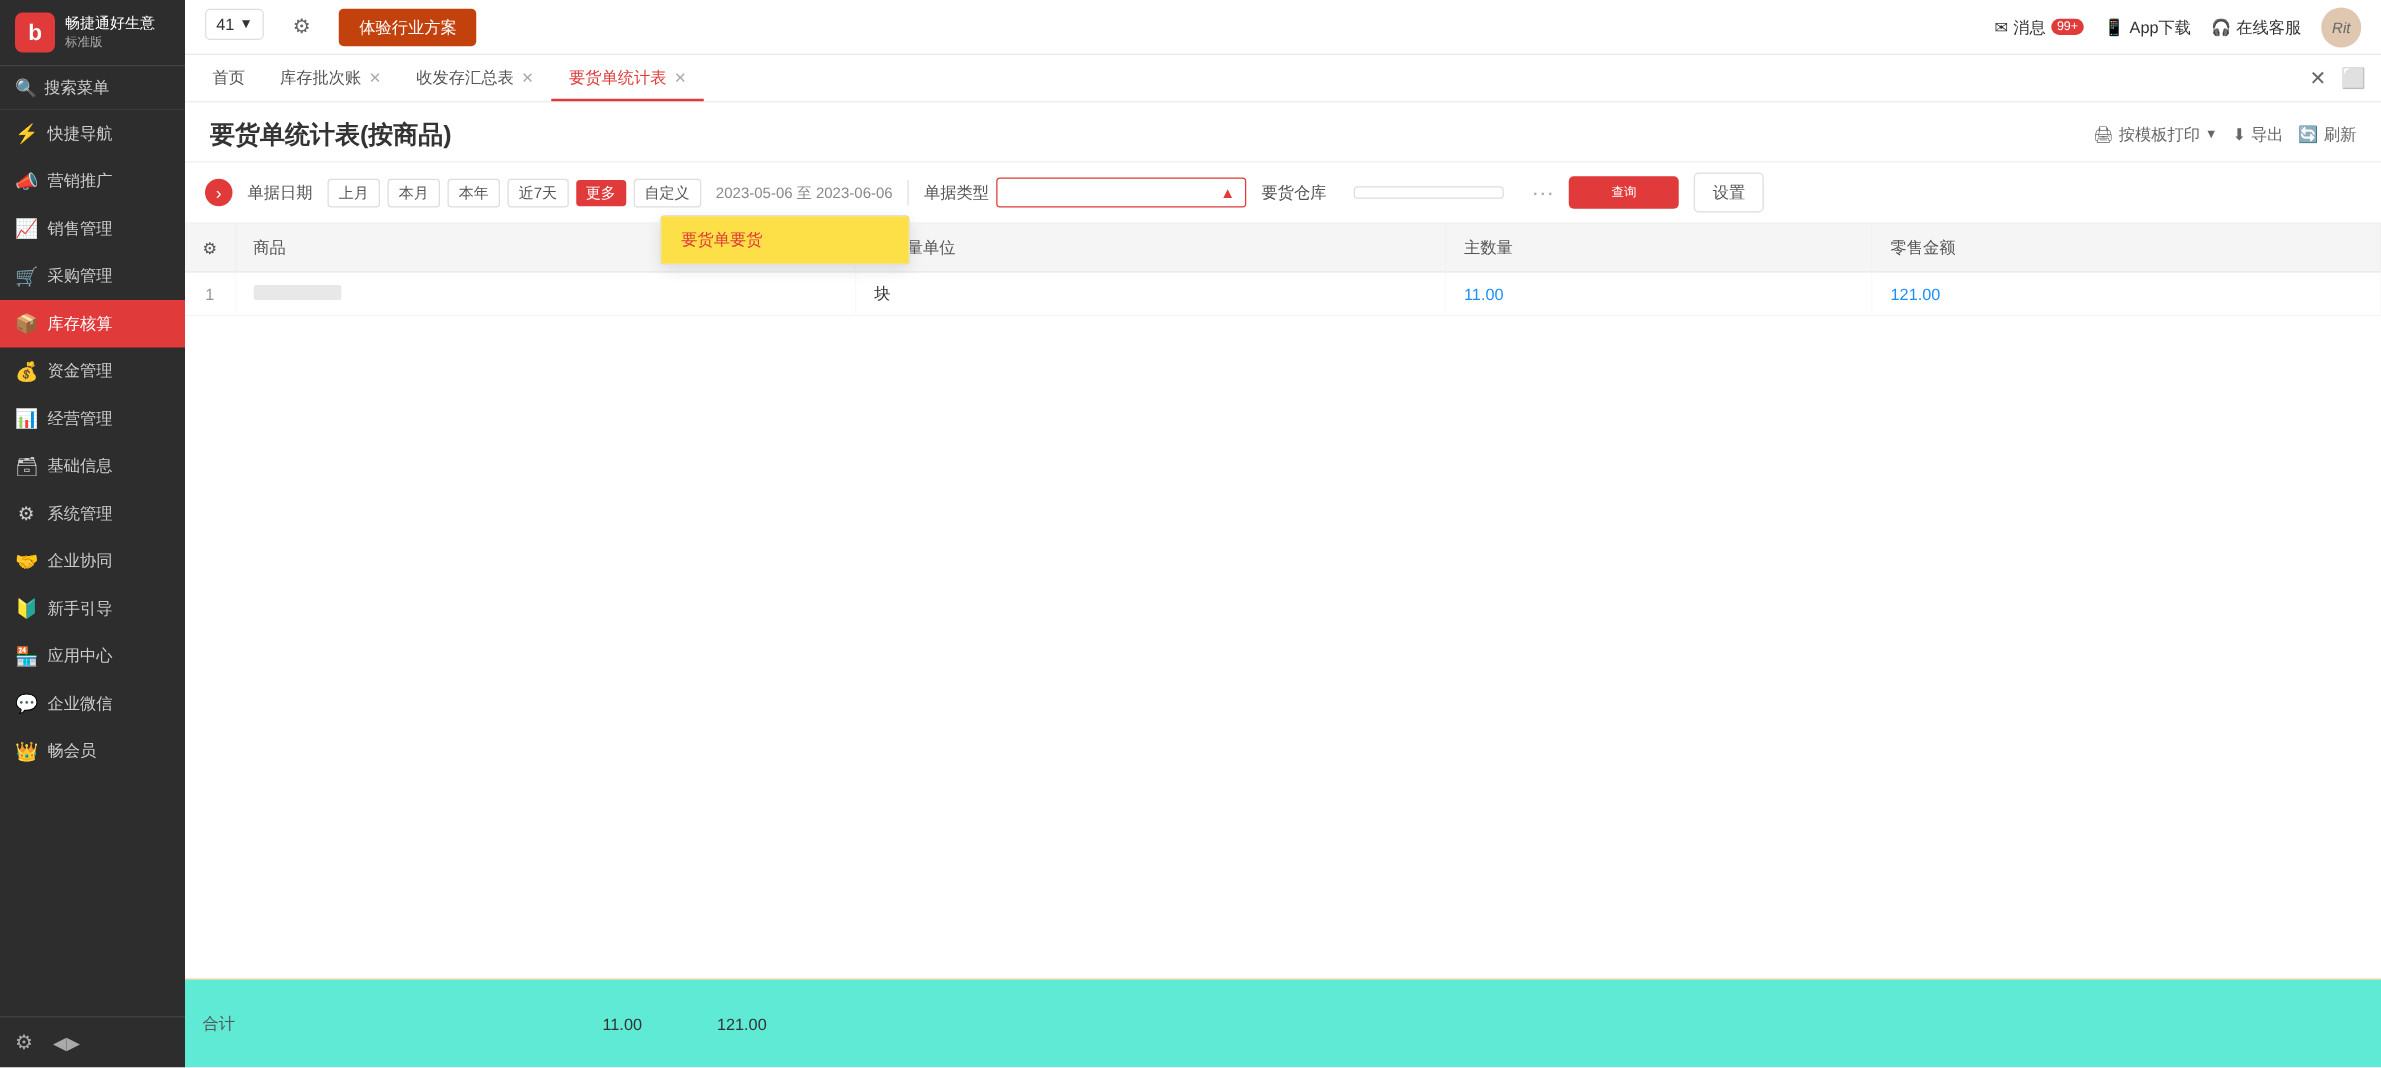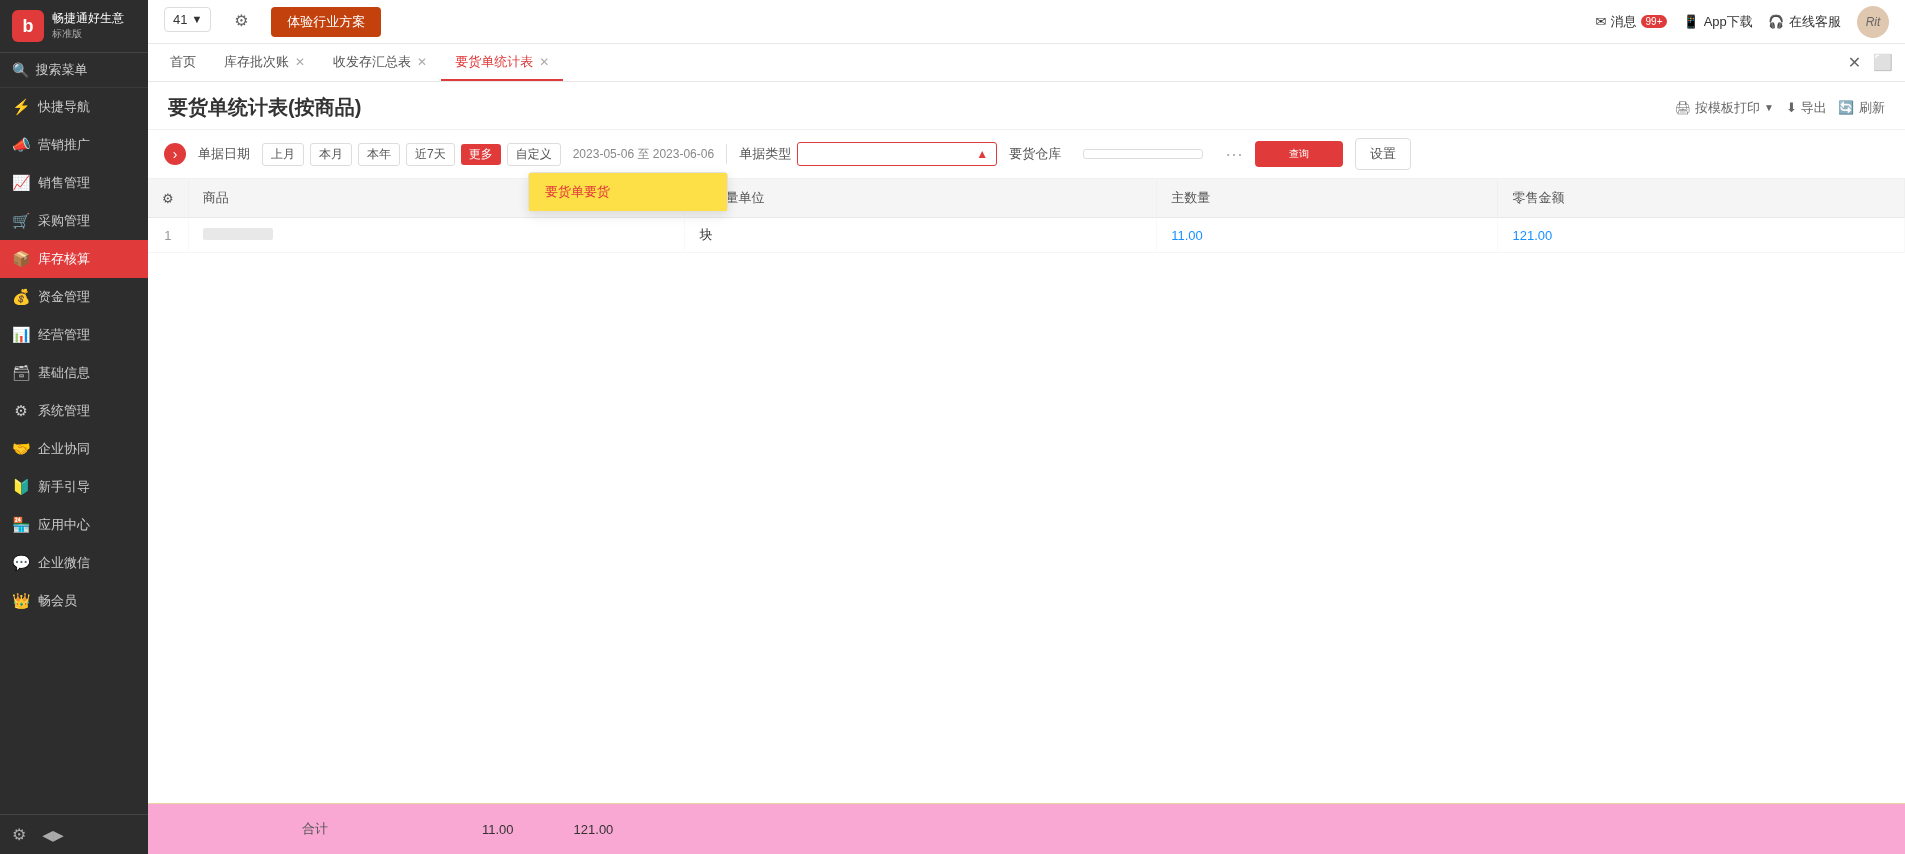--- a/index.html
+++ b/index.html
@@ -382,28 +382,27 @@
     .cell-placeholder {
       display: inline-block;
       width: 70px;
       height: 12px;
       background: #e8e8e8;
       border-radius: 2px;
     }
 
     
     .table-footer {
-      background: #f9a8d4;
+      background: #5eead4;
       border-top: 1px solid #e8d8a0;
-      padding: 16px 14px;
+      padding: 26px 14px;
       display: flex;
       align-items: center;
       gap: 0;
       flex-shrink: 0;
-      text-align: center;
     }
     .footer-label { padding: 0 14px 0 0; color: #555; font-size: 13px; min-width: 180px; }
     .footer-val { padding: 0 60px 0 0; font-size: 13px; color: #333; min-width: 80px; }
   </style>
 </head>
 <body>
 
 <div class="sidebar">
   <div class="sidebar-logo">
     <div class="logo-icon">

